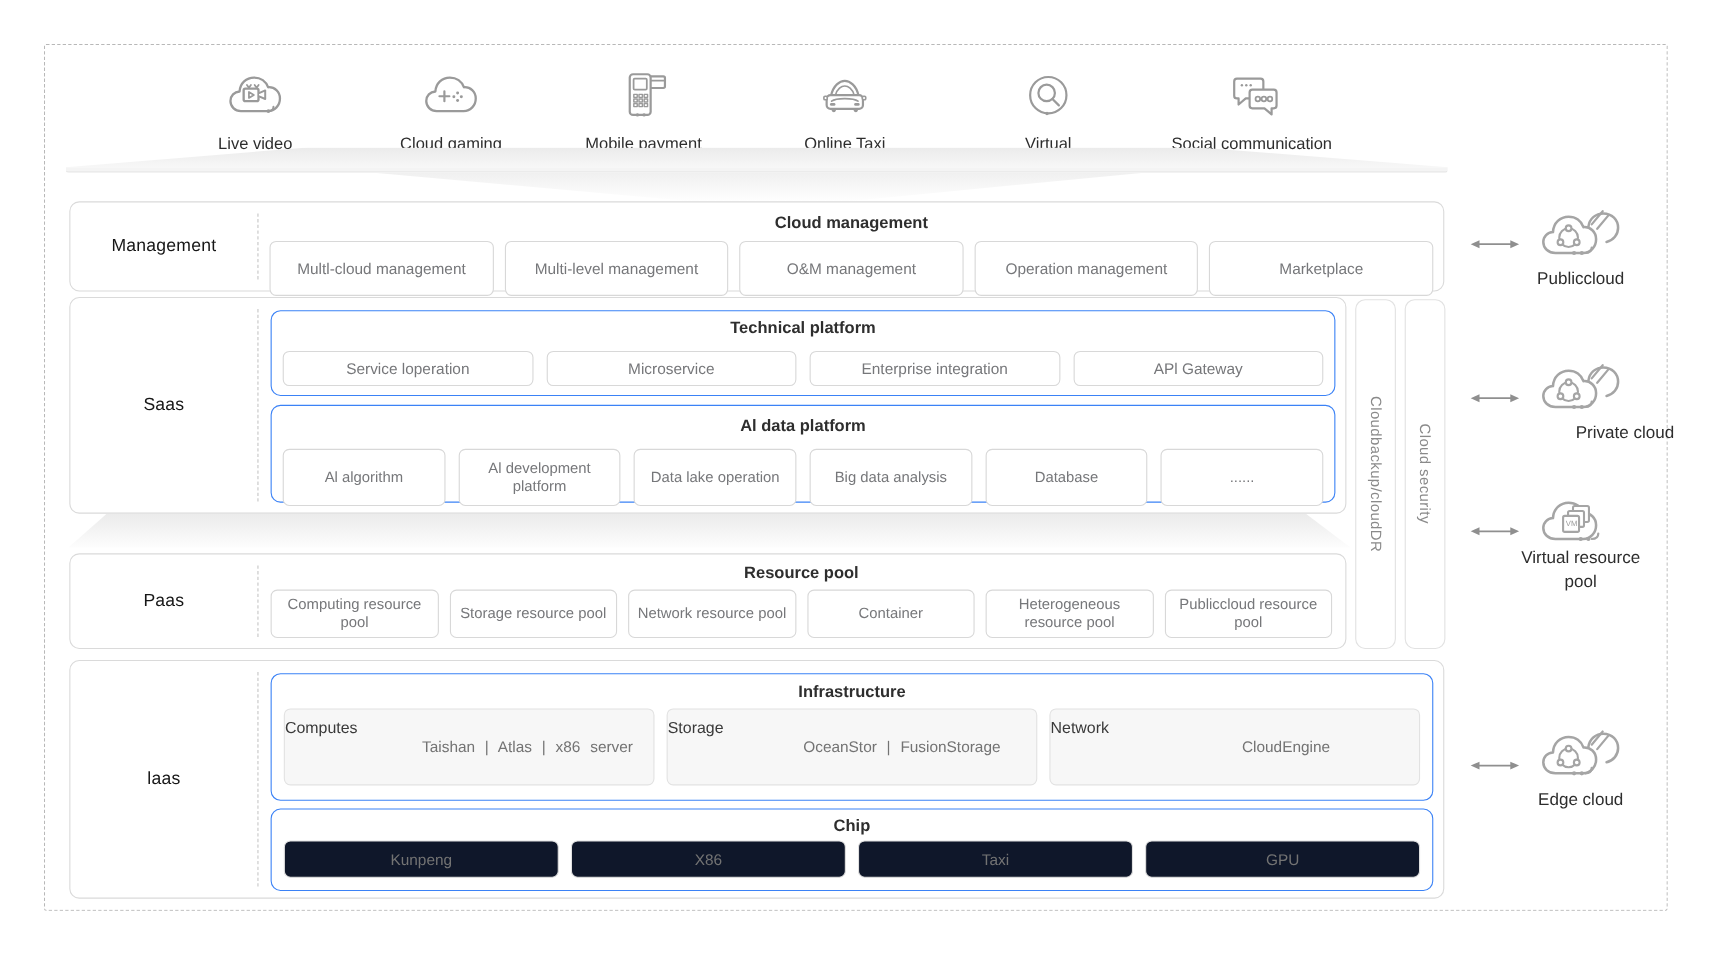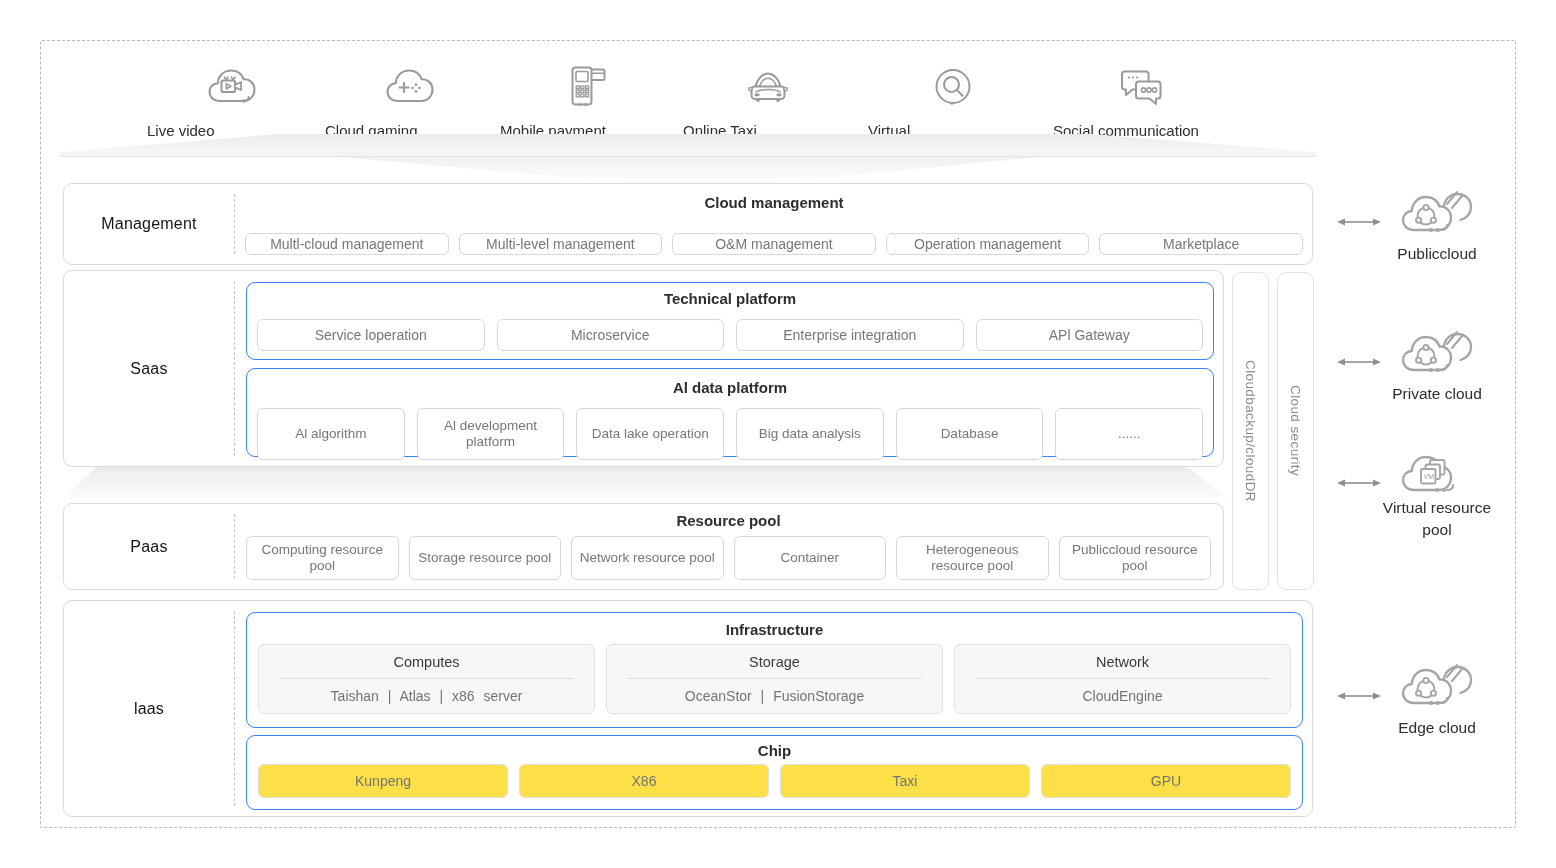--- a/index.html
+++ b/index.html
@@ -2,21 +2,21 @@
 <html><head>
 <meta charset="utf-8">
 <style>
   html,body{margin:0;padding:0;background:#fff;}
   body{font-family:"Liberation Sans","DejaVu Sans",sans-serif;-webkit-font-smoothing:antialiased;}
   #stage{position:relative;width:1556px;height:868px;background:#fff;overflow:hidden;}
   .abs{position:absolute;}
   .frame{left:40px;top:40px;width:1474px;height:786px;border:1px dashed #b8b8b8;border-radius:2px;}
 
   
-  .app{width:170px;}
+  .app{width:170px;text-align:center;}
   .app .ic{height:58px;display:flex;align-items:flex-end;justify-content:center;}
   .app .lbl{margin-top:6px;font-size:15px;color:#2d2d2d;}
 
   
   .shelf-top{left:60px;top:134px;width:1256px;height:18px;background:linear-gradient(180deg,#ebebeb 0%,#f7f7f7 100%);-webkit-clip-path:polygon(17.5% 0,82% 0,100% 100%,0 100%);clip-path:polygon(17.5% 0,82% 0,100% 100%,0 100%);}
   .shelf-face{left:60px;top:152px;width:1256px;height:4px;background:#f4f4f4;border-bottom:1px solid #e2e2e2;border-radius:0 0 2px 2px;}
   .beam{left:340px;top:157px;width:700px;height:27px;background:linear-gradient(180deg,#f0f0f0,rgba(255,255,255,0));-webkit-clip-path:polygon(0 0,100% 0,60% 100%,43% 100%);clip-path:polygon(0 0,100% 0,60% 100%,43% 100%);}
   .shelf-mid{left:62px;top:467px;width:1166px;height:31px;background:linear-gradient(180deg,#ebebeb 0%,#fdfdfd 100%);-webkit-clip-path:polygon(3% 0,96.5% 0,100% 100%,0 100%);clip-path:polygon(3% 0,96.5% 0,100% 100%,0 100%);}
 
   
@@ -26,25 +26,25 @@
   .sec-title{position:absolute;text-align:center;font-size:15px;font-weight:bold;color:#2e2e2e;}
   .items{position:absolute;display:flex;gap:10px;}
   .box{flex:1;display:flex;align-items:center;justify-content:center;text-align:center;background:#fff;border:1px solid #d8d8d8;border-radius:6px;font-size:14px;color:#76777a;line-height:1.15;padding:2px 4px;box-sizing:border-box;}
   .box.sm{font-size:13.5px;}
   .panel{position:absolute;border:1px solid #3b82f6;border-radius:9px;background:#fff;}
 
   
   .vbar{width:35px;border:1px solid #e2e2e2;border-radius:9px;background:#fff;display:flex;align-items:center;justify-content:center;writing-mode:vertical-rl;font-size:13.5px;color:#8a8a8a;letter-spacing:.4px;}
 
   
-  .group{flex:1;background:#f7f7f7;border:1px solid #e2e2e2;border-radius:6px;display:flex;flex-direction:column;box-sizing:border-box;}
+  .group{flex:1;background:#f7f7f7;border:1px solid #e2e2e2;border-radius:6px;display:flex;box-sizing:border-box;}
   .group .g-title{height:33px;display:flex;align-items:center;justify-content:center;font-size:14.5px;color:#3a3a3a;}
   .group .g-div{border-top:1px solid #ddd;margin:0 20px;}
   .group .g-items{flex:1;display:flex;align-items:center;justify-content:center;font-size:14px;color:#737373;word-spacing:5px;}
-  .chip-box{flex:1;background:#fde047;border:1px solid #e0e0e0;border-radius:6px;display:flex;align-items:center;justify-content:center;font-size:14px;color:#737373;}
+  .chip-box{flex:1;background:#0f172a;border:1px solid #e0e0e0;border-radius:6px;display:flex;align-items:center;justify-content:center;font-size:14px;color:#737373;}
 
   
   .ext-label{text-align:center;font-size:15.5px;color:#2d2d2d;line-height:1.4;}
   svg{display:block;}
 </style>
 </head>
 <body>
 
 <div id="stage">
   <div class="abs frame"></div>
@@ -150,21 +150,21 @@
   </div>
 
   <div class="abs shelf-top"></div>
   <div class="abs shelf-face"></div>
   <div class="abs beam"></div>
 
   <div class="abs row" style="left:63px;top:183px;width:1248px;height:80px;">
     <div class="row-label">Management</div>
     <div class="vdash"></div>
     <div class="sec-title" style="left:182px;right:10px;top:10px;">Cloud management</div>
-    <div class="items" style="left:181px;right:9px;top:35px;height:50px;align-items:center;">
+    <div class="items" style="left:181px;right:9px;top:35px;height:50px;">
       <div class="box">Multl-cloud management</div>
       <div class="box">Multi-level management</div>
       <div class="box">O&amp;M management</div>
       <div class="box">Operation management</div>
       <div class="box">Marketplace</div>
     </div>
   </div>
 
   <div class="abs row" style="left:63px;top:270px;width:1159px;height:195px;">
     <div class="row-label">Saas</div>
@@ -300,21 +300,21 @@
       <path d="M50 21 L60 9 M55 25 L65 13" stroke-width="2"></path>
       <circle cx="29" cy="33" r="8.5" stroke-width="1.9"></circle>
       <circle cx="29" cy="24.5" r="2.6" fill="#fff" stroke-width="1.9"></circle>
       <circle cx="21.6" cy="37.2" r="2.6" fill="#fff" stroke-width="1.9"></circle>
       <circle cx="36.4" cy="37.2" r="2.6" fill="#fff" stroke-width="1.9"></circle>
       <path d="M44 47 c4 0 6 -2 6 -5" stroke-width="2"></path>
       <circle cx="34" cy="47" r="1.9" fill="#a5a5a5" stroke="none"></circle>
       <circle cx="41" cy="47" r="1.9" fill="#a5a5a5" stroke="none"></circle>
     </svg>
   </div>
-  <div class="abs ext-label" style="left:1352px;top:383px;width:170px;">Private cloud</div>
+  <div class="abs ext-label" style="left:1352px;top:383px;width:170px;text-align:right;">Private cloud</div>
 
   <div class="abs" style="left:1397px;top:443px;">
     <svg width="80" height="60" viewBox="0 0 80 60" fill="none" stroke="#a5a5a5" stroke-width="2.3" stroke-linecap="round" stroke-linejoin="round">
       <path d="M17 47 C10.5 47 6 42.5 6 37 C6 32 9.8 28.2 14.8 28 C15.2 19.5 21.5 14 29 14 C35.5 14 40.5 17.8 42.5 23.5 C48.8 23 54 27.8 54 34.5 C54 41.3 49 47 42.3 47 Z" fill="#fff"></path>
       <rect x="33" y="17" width="14.5" height="14.5" rx="1.5" fill="#fff" stroke-width="1.9"></rect>
       <rect x="28.5" y="21.5" width="14.5" height="14.5" rx="1.5" fill="#fff" stroke-width="1.9"></rect>
       <rect x="24" y="26" width="14.5" height="14.5" rx="1.5" fill="#fff" stroke-width="1.9"></rect>
       <text x="26.5" y="35.5" font-size="7" fill="#9a9a9a" stroke="none" font-family="Liberation Sans, sans-serif">VM</text>
       <path d="M50 47 c4 0 6 -2 6 -5" stroke-width="2"></path>
       <circle cx="40" cy="47" r="1.9" fill="#a5a5a5" stroke="none"></circle>

